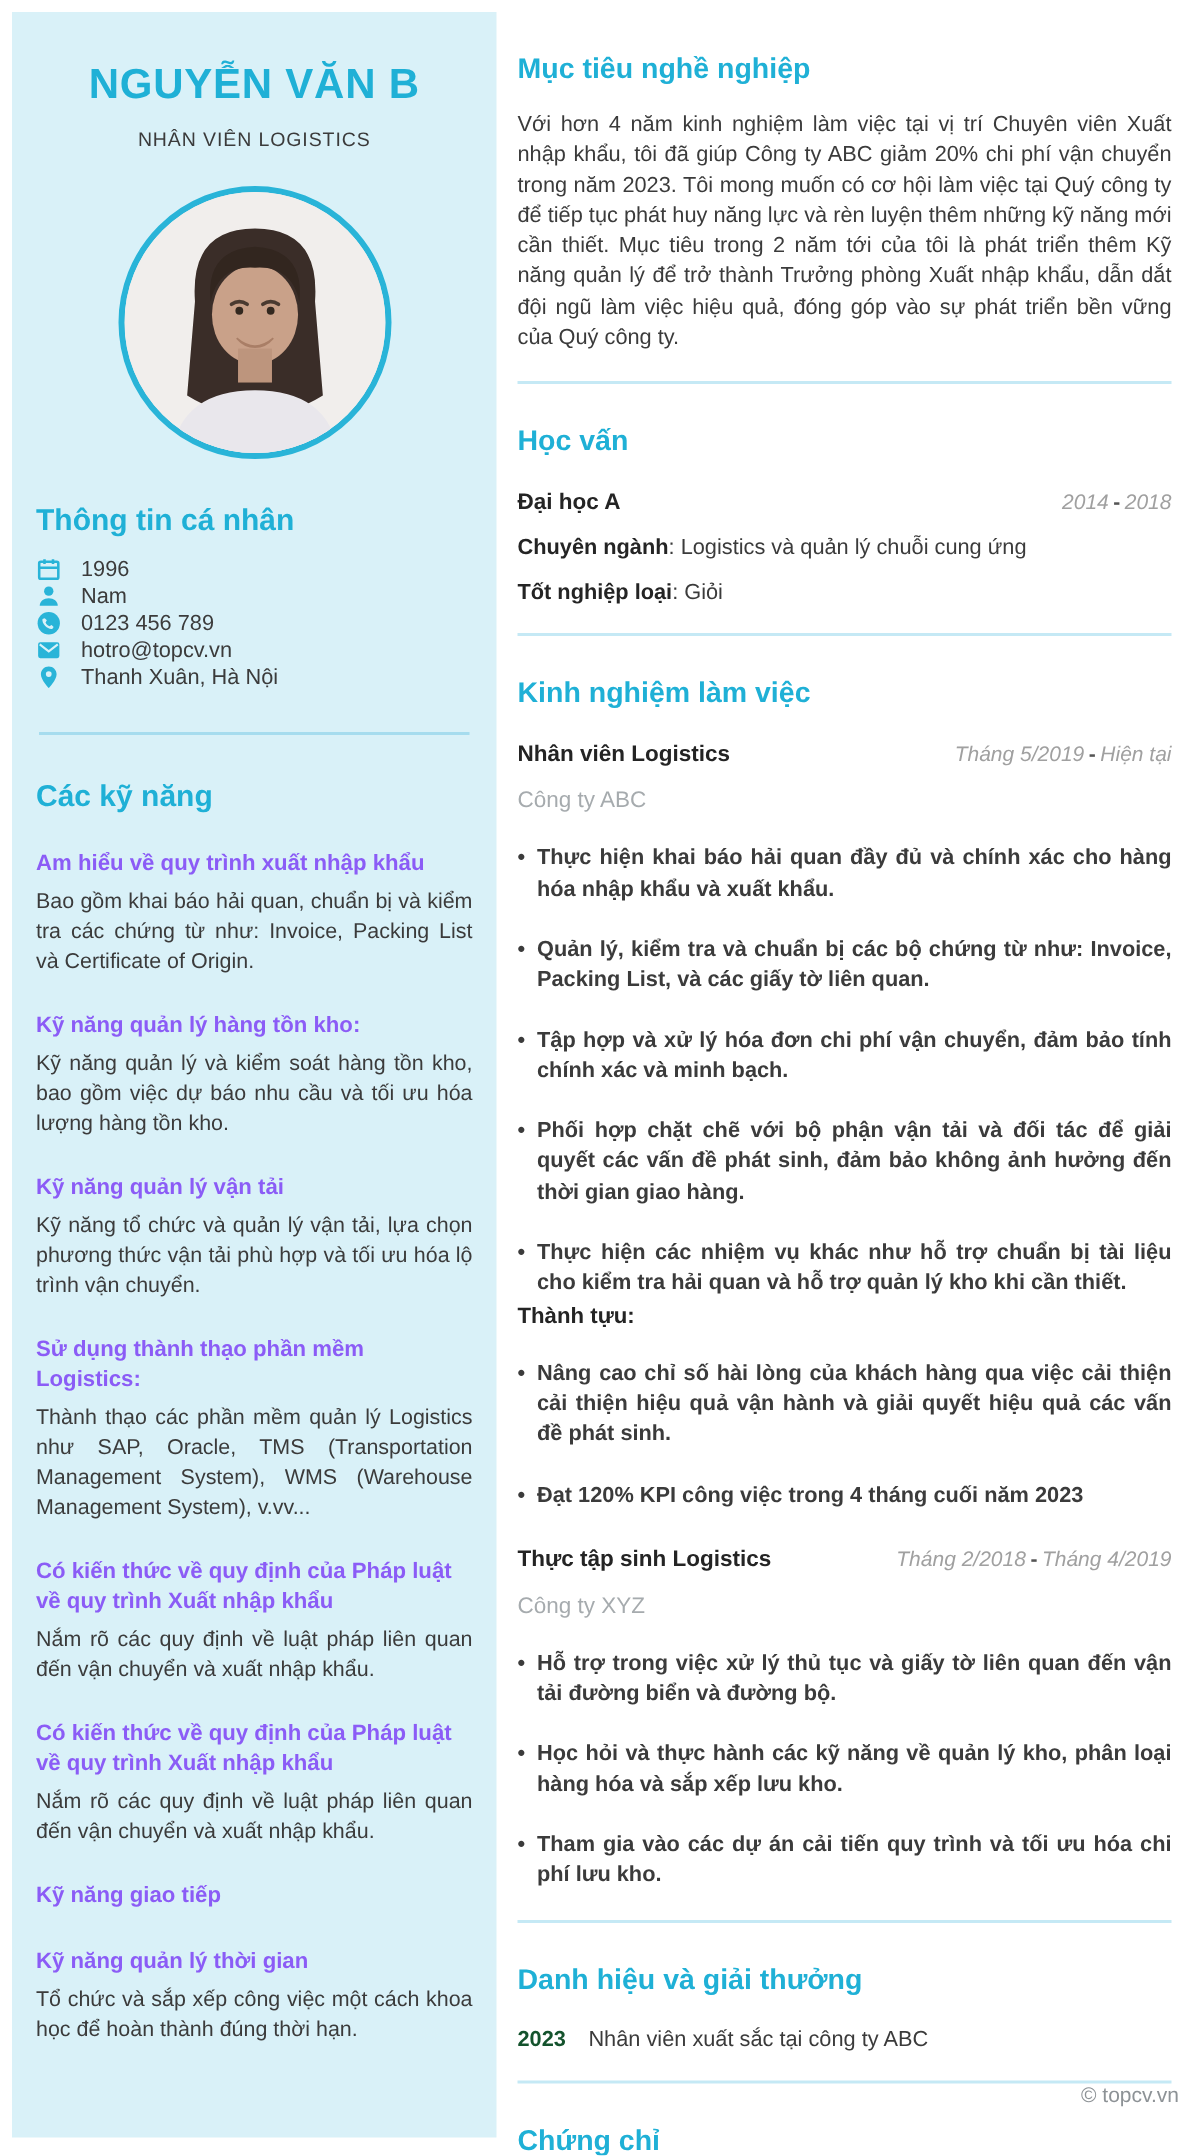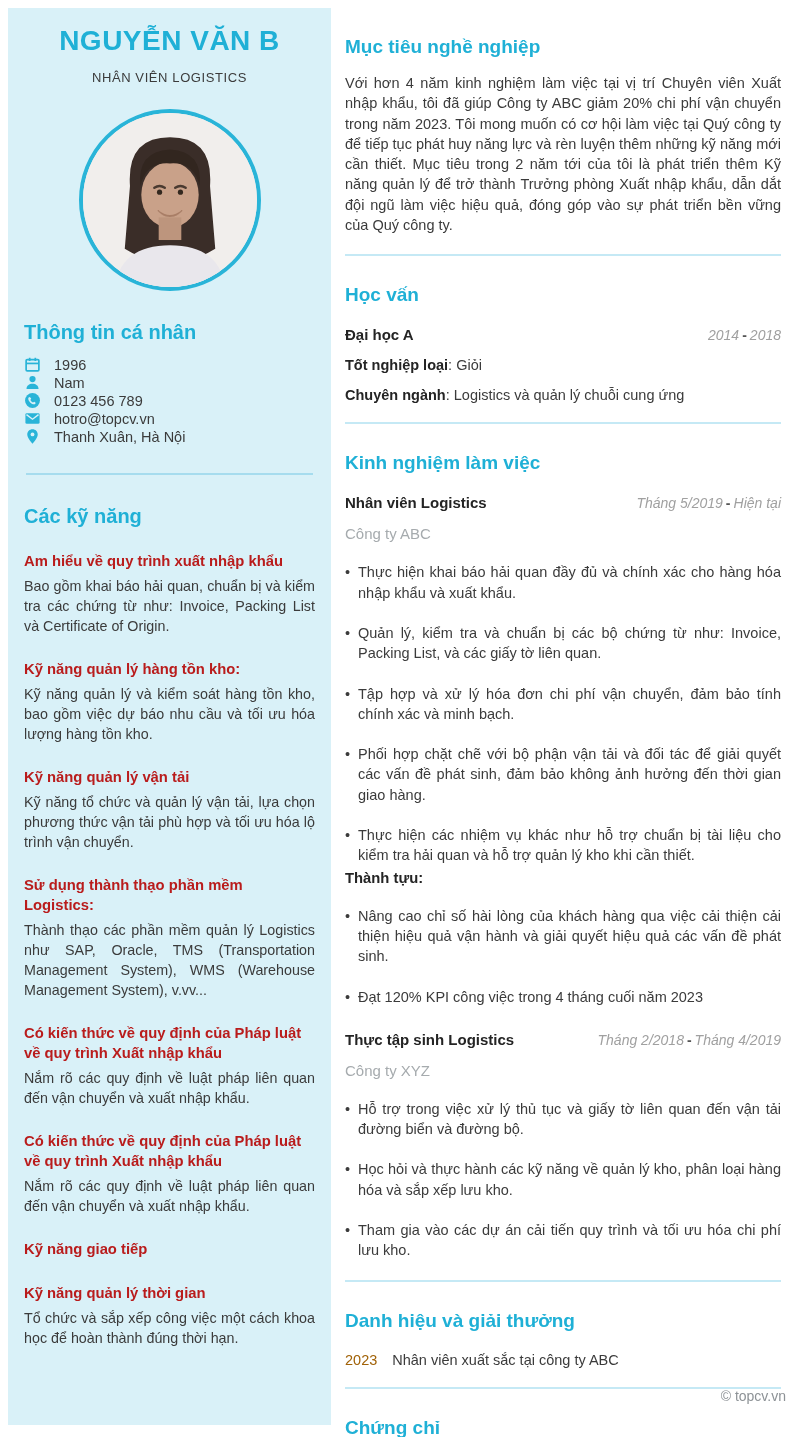--- a/index.html
+++ b/index.html
@@ -1,54 +1,54 @@
 <!DOCTYPE html>
 <html><head>
 <meta charset="utf-8">
 <style>
   html,body{margin:0;padding:0;background:#ffffff;}
   .page{position:relative;width:800px;height:1437px;background:#fff;overflow:hidden;
         font-family:"Liberation Sans","DejaVu Sans",sans-serif;color:#3b3b3b;}
   
   .sidebar{position:absolute;left:8px;top:8px;width:323px;height:1417px;background:#d9f1f8;
-           box-sizing:border-box;padding:17px 16px 0 16px;overflow:hidden;}
+           box-sizing:border-box;padding:32px 16px 0 16px;overflow:hidden;}
   .name{margin:0;text-align:center;font-size:28px;font-weight:bold;color:#1fb0d6;letter-spacing:.5px;}
   .cand-title{margin-top:13px;text-align:center;font-size:13px;color:#3b3b3b;letter-spacing:.6px;}
   .photo-wrap{width:182px;height:182px;margin:24px auto 0;border-radius:50%;
               border:4px solid #29b4d8;box-sizing:border-box;overflow:hidden;background:#f1eeec;}
   .photo-wrap svg{display:block;width:100%;height:100%;}
   .side-heading{margin:30px 0 0;font-size:20px;font-weight:bold;color:#1fb0d6;}
   .info-list{margin-top:12px;}
   .info-row{display:flex;align-items:center;gap:13px;margin-top:1px;font-size:14.5px;color:#3b3b3b;}
   .ico{flex:0 0 17px;width:17px;height:17px;}
   .ico svg{display:block;width:17px;height:17px;}
   .side-divider{height:2px;background:#a6dcee;margin:28px 2px 0;}
   .skills{margin-top:2px;}
   .skill{margin-top:24px;font-size:14.3px;line-height:1.40;text-align:justify;color:#3b3b3b;}
-  .skill .t{font-weight:bold;font-size:14.8px;color:#b91c1c;text-align:left;line-height:1.35;margin-bottom:4px;}
+  .skill .t{font-weight:bold;font-size:14.8px;color:#8b5cf6;text-align:left;line-height:1.35;margin-bottom:4px;}
   
   .main{position:absolute;left:345px;top:0;width:436px;padding-top:36px;}
   .main-heading{margin:0;font-size:19px;font-weight:bold;color:#1fb0d6;}
   .jtext{font-size:14.5px;line-height:1.40;text-align:justify;color:#3b3b3b;}
   .objective p{margin:15px 0 16px;}
   .divider{height:2px;background:#c5e9f5;margin-top:19px;}
   .sect{margin-top:28px;}
   .row-head{display:flex;justify-content:space-between;align-items:baseline;margin-top:20px;gap:48px;}
   .row-title{font-weight:bold;font-size:15px;color:#242424;}
   .dates{font-size:14px;color:#a0a0a0;font-style:italic;white-space:nowrap;}
   .dates .dash{font-style:normal;font-weight:bold;color:#555;padding:0 3px;}
   .edu-line{margin-top:14px;font-size:14.5px;}
   .edu-line b{color:#242424;}
   .company{margin-top:14px;font-size:15px;color:#a6abae;}
   ul.bullets{list-style:none;margin:12px 0 0;padding:0;}
-  ul.bullets li{position:relative;padding-left:13px;font-size:14.5px;line-height:1.40;text-align:justify;margin-top:20px;}
+  ul.bullets li{position:relative;padding-left:13px;font-size:14.5px;line-height:1.40;text-align:justify;margin-top:20px;font-weight:bold;}
   ul.bullets li::before{content:"\2022";position:absolute;left:0;top:0;color:#3b3b3b;}
   .ach-label{margin-top:4px;font-weight:bold;font-size:14.8px;color:#242424;}
   .year-row{display:flex;gap:15px;margin-top:20px;font-size:14.5px;align-items:baseline;}
-  .year-row .yr{font-weight:normal;color:#a16207;flex:0 0 auto;}
+  .year-row .yr{font-weight:bold;color:#14532d;flex:0 0 auto;}
   .footer{position:absolute;right:14px;top:1388px;font-size:14px;color:#8d9296;}
 </style>
 </head>
 <body>
 
 <div class="page">
 
   <aside class="sidebar">
     <h1 class="name">NGUYỄN VĂN B</h1>
     <div class="cand-title">NHÂN VIÊN LOGISTICS</div>
@@ -167,22 +167,22 @@
       <p class="jtext">Với hơn 4 năm kinh nghiệm làm việc tại vị trí Chuyên viên Xuất nhập khẩu, tôi đã giúp Công ty ABC giảm 20% chi phí vận chuyển trong năm 2023. Tôi mong muốn có cơ hội làm việc tại Quý công ty để tiếp tục phát huy năng lực và rèn luyện thêm những kỹ năng mới cần thiết. Mục tiêu trong 2 năm tới của tôi là phát triển thêm Kỹ năng quản lý để trở thành Trưởng phòng Xuất nhập khẩu, dẫn dắt đội ngũ làm việc hiệu quả, đóng góp vào sự phát triển bền vững của Quý công ty.</p>
       <div class="divider"></div>
     </section>
 
     <section class="sect">
       <h2 class="main-heading">Học vấn</h2>
       <div class="row-head">
         <span class="row-title">Đại học A</span>
         <span class="dates"><span>2014</span><span class="dash">-</span><span>2018</span></span>
       </div>
+      <div class="edu-line"><b>Chuyên ngành</b><span>: Logistics và quản lý chuỗi cung ứng</span></div>
       <div class="edu-line"><b>Tốt nghiệp loại</b><span>: Giỏi</span></div>
-      <div class="edu-line"><b>Chuyên ngành</b><span>: Logistics và quản lý chuỗi cung ứng</span></div>
       <div class="divider"></div>
     </section>
 
     <section class="sect">
       <h2 class="main-heading">Kinh nghiệm làm việc</h2>
 
       <div class="row-head">
         <span class="row-title">Nhân viên Logistics</span>
         <span class="dates"><span>Tháng 5/2019</span><span class="dash">-</span><span>Hiện tại</span></span>
       </div>

